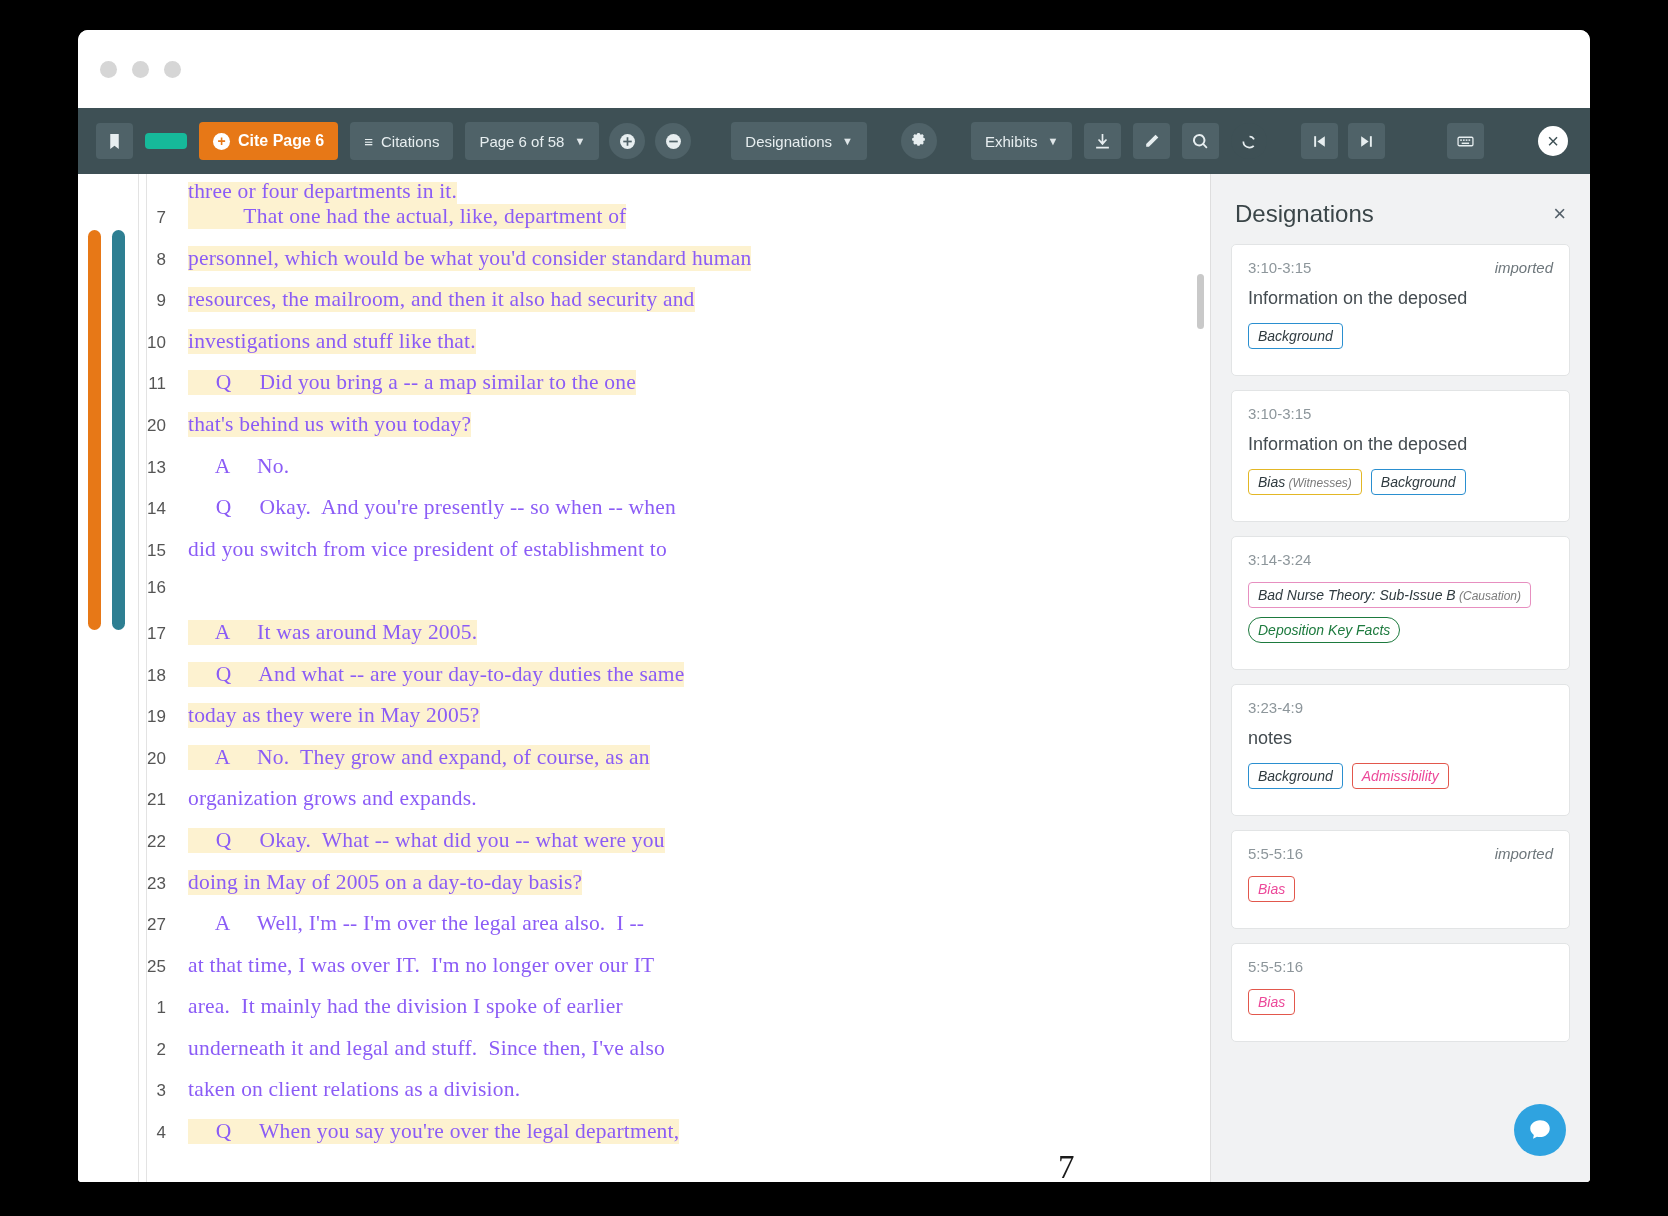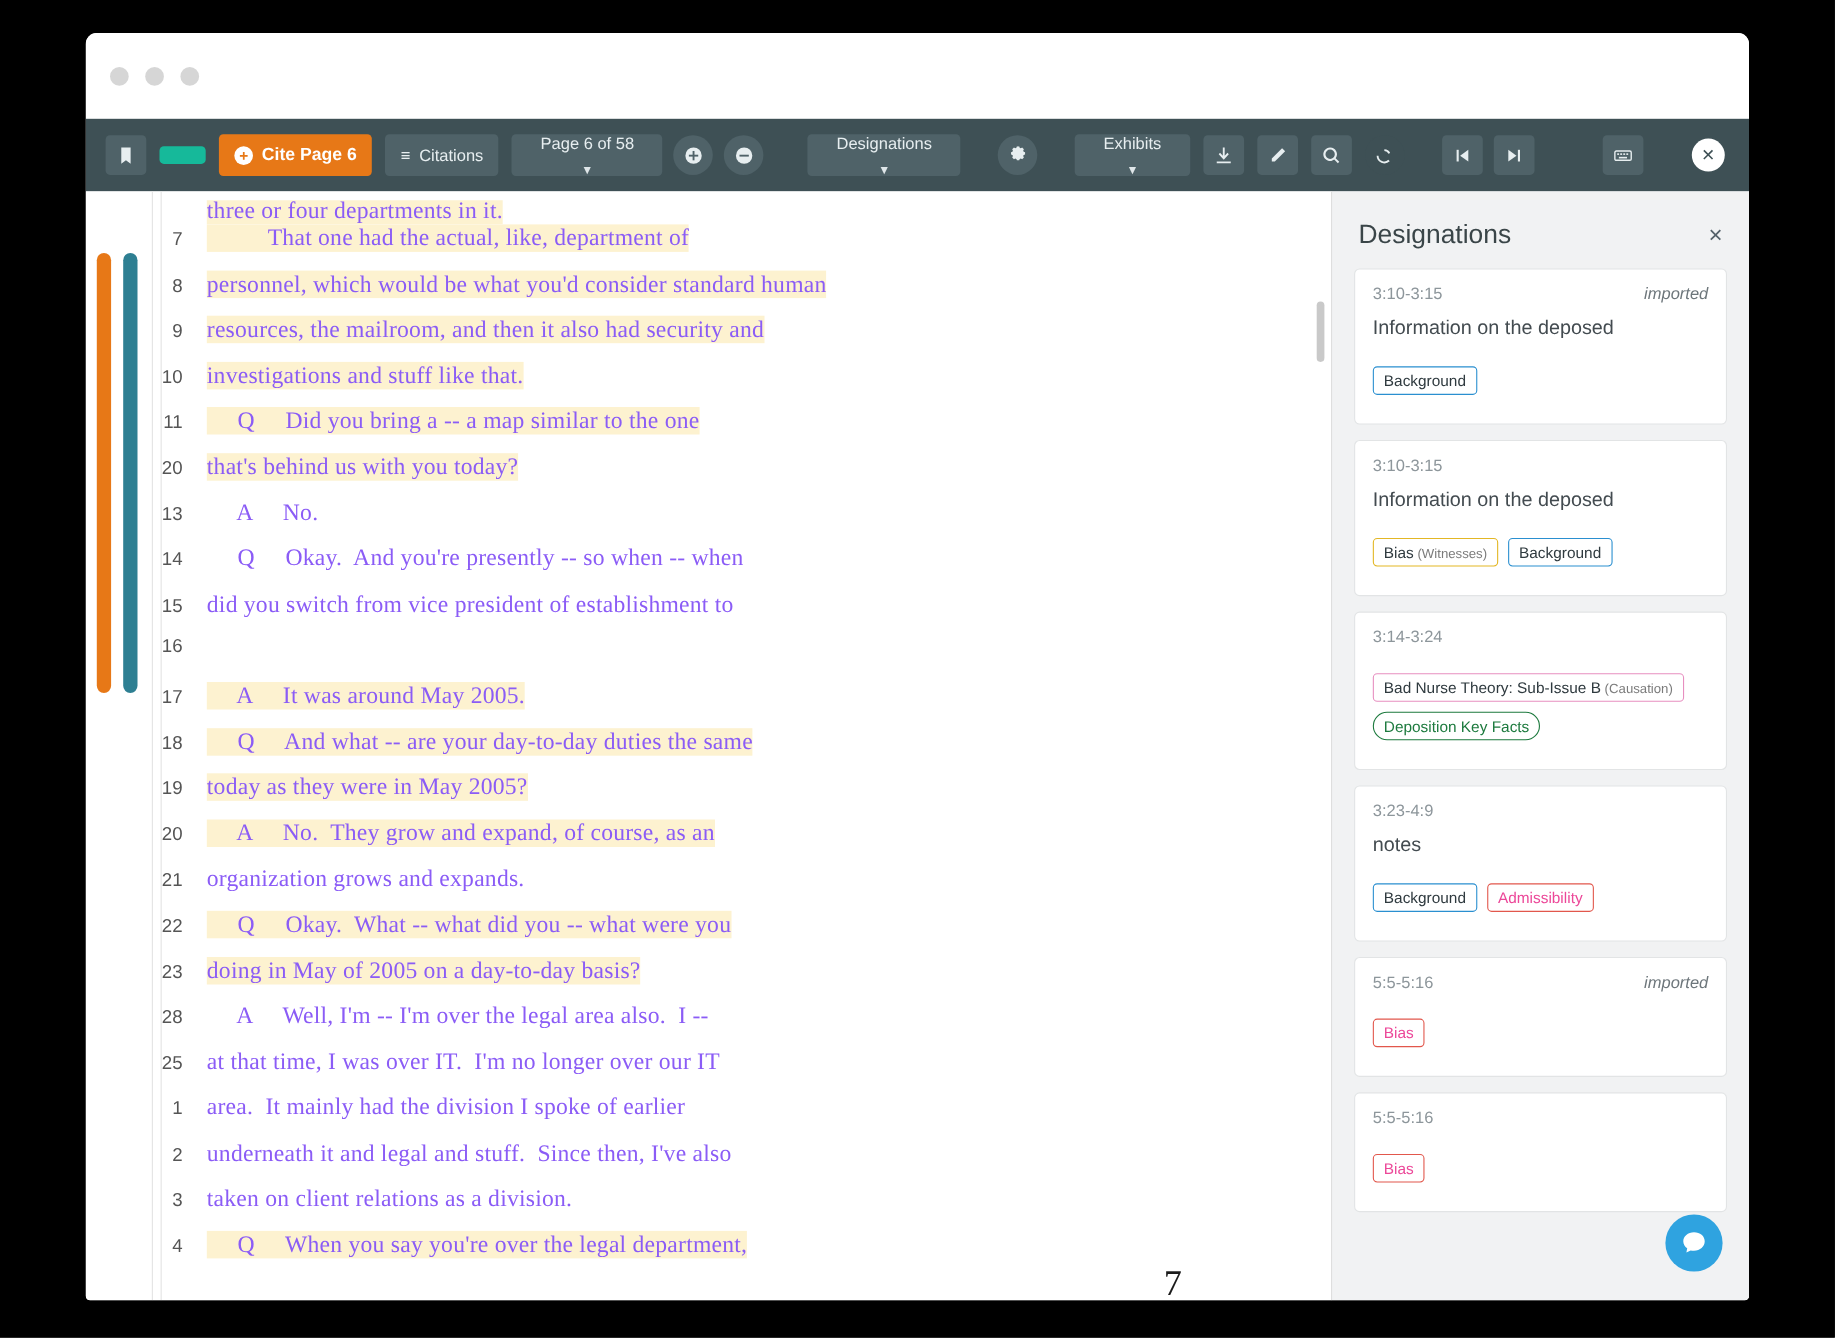--- a/index.html
+++ b/index.html
@@ -80,21 +80,21 @@
   .tb-citations {
     background: #4f6268; color: #e7eef0;
     border-radius: 4px; height: 38px;
     display: flex; align-items: center; gap: 8px;
     padding: 0 14px; font-size: 15px; cursor: pointer;
   }
   .tb-select {
     background: #4f6268; color: #e7eef0;
     border-radius: 4px; height: 38px;
     display: flex; align-items: center; gap: 10px;
-    padding: 0 26px; font-size: 15px; cursor: pointer; flex-direction: column;
+    padding: 0 14px; font-size: 15px; cursor: pointer;
   }
   .group { display: flex; align-items: center; gap: 10px; }
   .caret { font-size: 11px; opacity: .95; }
   .close-x {
     position: absolute; right: 22px;
     width: 30px; height: 30px; border-radius: 50%;
     background: #ffffff; color: #3e5055;
     display: flex; align-items: center; justify-content: center;
     font-size: 20px; line-height: 1; cursor: pointer;
   }
@@ -178,21 +178,21 @@
     border-radius: 5px;
     padding: 14px 16px 26px 16px;
     margin-bottom: 14px;
   }
   .card-top {
     display: flex; justify-content: space-between; align-items: baseline;
   }
   .cite { color: #8d969b; font-size: 15px; }
   .imported { color: #6d767b; font-size: 15px; font-style: italic; }
   .card-note { color: #434b50; font-size: 18px; margin-top: 12px; }
-  .tags { display: flex; flex-wrap: wrap; gap: 9px; margin-top: 24px; }
+  .tags { display: flex; flex-wrap: wrap; gap: 9px; margin-top: 14px; font-style: italic; }
   .tag {
     border-radius: 4px;
     padding: 4px 9px;
     font-size: 14px;
     background: #fff;
     border: 1px solid #ccc;
     color: #333;
     white-space: nowrap;
   }
   .tag .sub { font-size: 12px; color: #7b7b7b; }
@@ -404,21 +404,21 @@
           </div>
           <div class="line">
             <div class="lnum">22</div>
             <div class="ltext hl">     Q     Okay.  What -- what did you -- what were you</div>
           </div>
           <div class="line">
             <div class="lnum">23</div>
             <div class="ltext hl">doing in May of 2005 on a day-to-day basis?</div>
           </div>
           <div class="line">
-            <div class="lnum">28</div>
+            <div class="lnum">27</div>
             <div class="ltext">     A     Well, I'm -- I'm over the legal area also.  I --</div>
           </div>
           <div class="line">
             <div class="lnum">25</div>
             <div class="ltext">at that time, I was over IT.  I'm no longer over our IT</div>
           </div>
           <div class="line">
             <div class="lnum">1</div>
             <div class="ltext">area.  It mainly had the division I spoke of earlier</div>
           </div>

